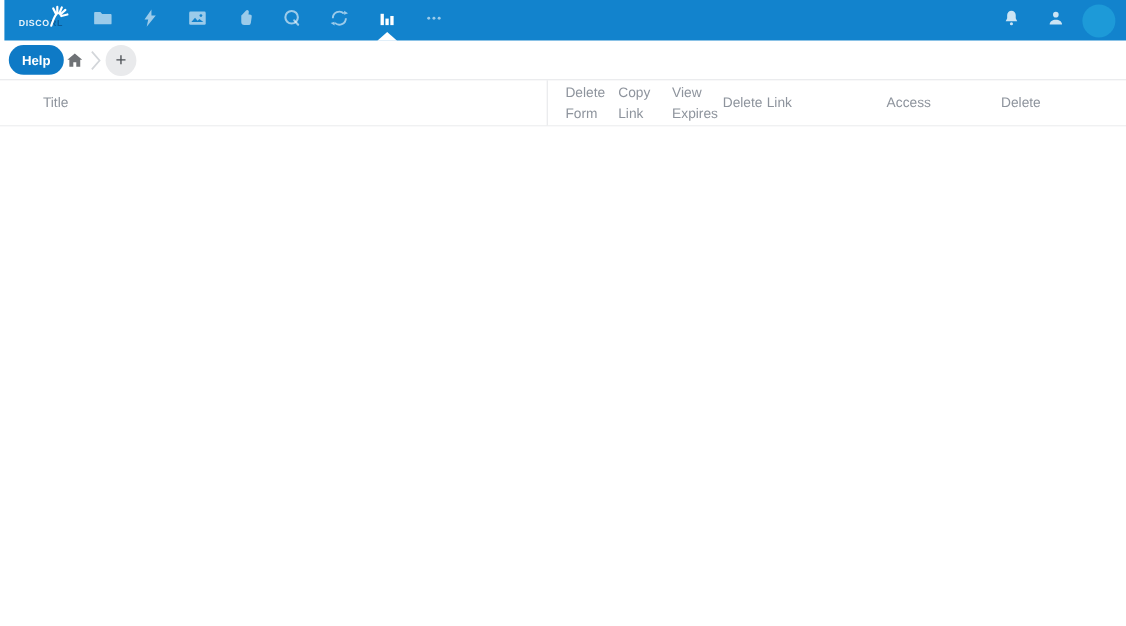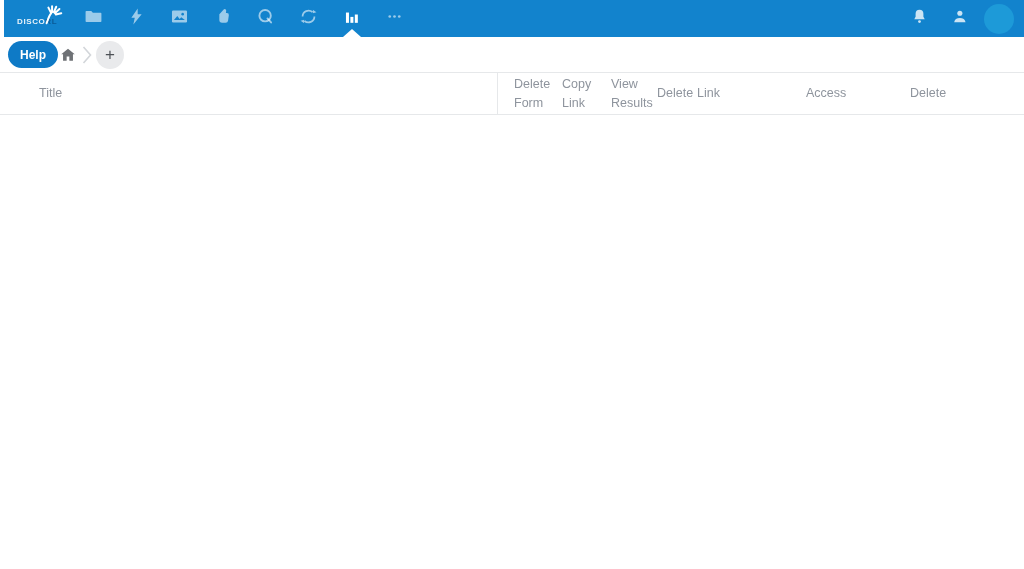--- a/index.html
+++ b/index.html
@@ -229,21 +229,21 @@
   <div class="table-header">
     <span class="th single" style="left:39px">Title</span>
 
     <span class="col-divider"></span>
 
     <span class="th double" style="left:514px">Delete
 Form</span>
     <span class="th double" style="left:562px">Copy
 Link</span>
     <span class="th double" style="left:611px">View
-Results</span>
+Expires</span>
 
     <span class="th single" style="left:657px">Delete</span>
     <span class="th single" style="left:697px">Link</span>
     <span class="th single" style="left:806px">Access</span>
     <span class="th single" style="left:910px">Delete</span>
   </div>
 
   <div class="table-body"></div>
 
 </div>

